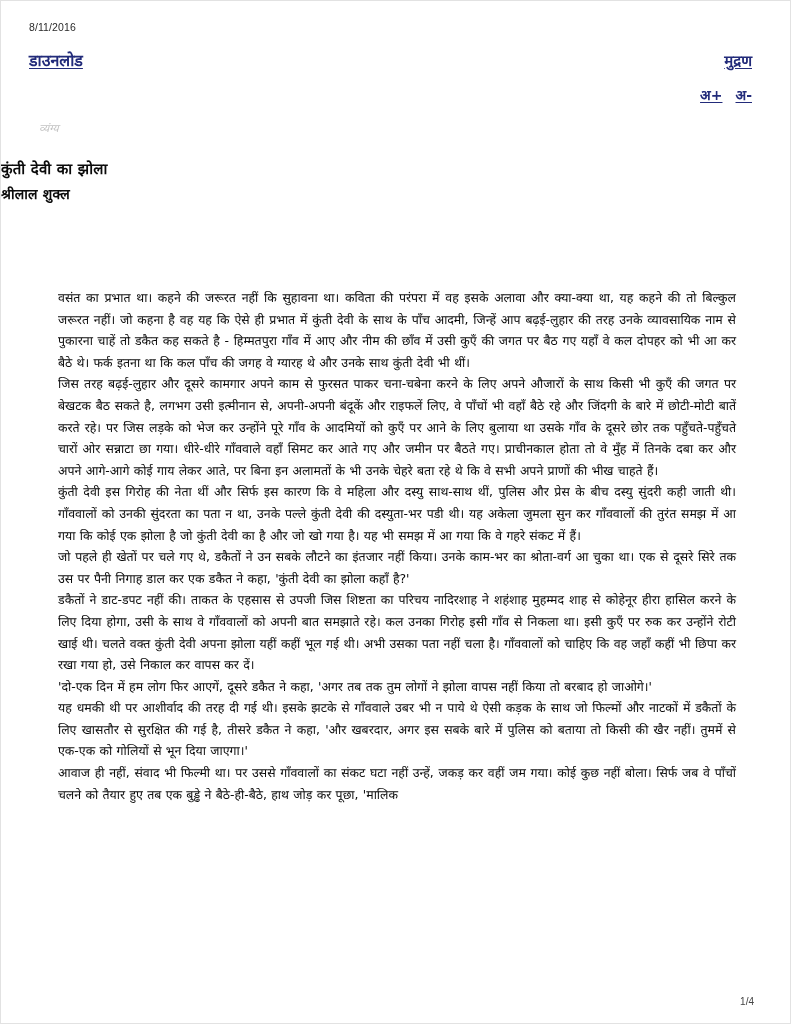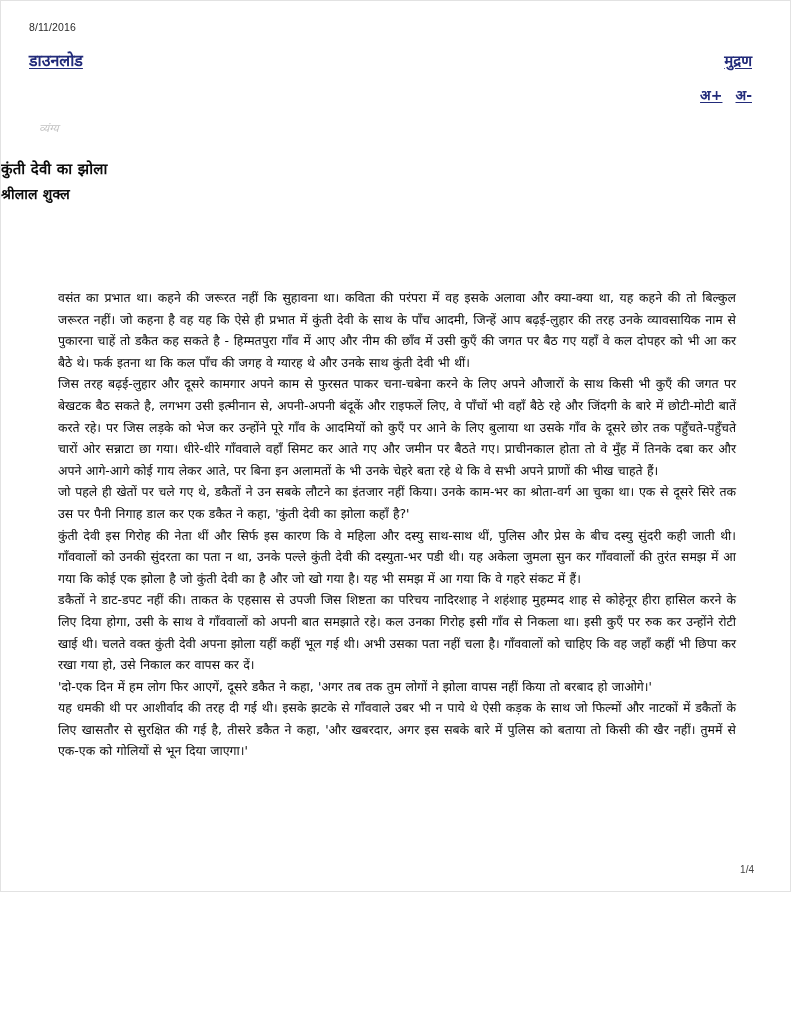--- a/index.html
+++ b/index.html
@@ -8,21 +8,21 @@
     padding: 0;
     background: #ffffff;
   }
   body {
     font-family: "Liberation Serif", "DejaVu Serif", serif;
     color: #000;
   }
   #page {
     position: relative;
     width: 791px;
-    height: 892px;
+    height: 1024px;
     background: #ffffff;
     border: 1px solid #e2e2e2;
     box-sizing: border-box;
     overflow: hidden;
   }
 
   
   .print-date {
     position: absolute;
     left: 28px;
@@ -170,22 +170,23 @@
   <div class="category-tag">व्यंग्य</div>
 
   <div class="title-block">
     <div class="story-title">कुंती देवी का झोला</div>
     <div class="story-author">श्रीलाल शुक्ल</div>
   </div>
 
   <div class="article-body">
     <p>वसंत का प्रभात था। कहने की जरूरत नहीं कि सुहावना था। कविता की परंपरा में वह इसके अलावा और क्या-क्या था, यह कहने की तो बिल्कुल जरूरत नहीं। जो कहना है वह यह कि ऐसे ही प्रभात में कुंती देवी के साथ के पाँच आदमी, जिन्हें आप बढ़ई-लुहार की तरह उनके व्यावसायिक नाम से पुकारना चाहें तो डकैत कह सकते है - हिम्मतपुरा गाँव में आए और नीम की छाँव में उसी कुएँ की जगत पर बैठ गए यहाँ वे कल दोपहर को भी आ कर बैठे थे। फर्क इतना था कि कल पाँच की जगह वे ग्यारह थे और उनके साथ कुंती देवी भी थीं।</p>
     <p>जिस तरह बढ़ई-लुहार और दूसरे कामगार अपने काम से फुरसत पाकर चना-चबेना करने के लिए अपने औजारों के साथ किसी भी कुएँ की जगत पर बेखटक बैठ सकते है, लगभग उसी इत्मीनान से, अपनी-अपनी बंदूकें और राइफलें लिए, वे पाँचों भी वहाँ बैठे रहे और जिंदगी के बारे में छोटी-मोटी बातें करते रहे। पर जिस लड़के को भेज कर उन्होंने पूरे गाँव के आदमियों को कुएँ पर आने के लिए बुलाया था उसके गाँव के दूसरे छोर तक पहुँचते-पहुँचते चारों ओर सन्नाटा छा गया। धीरे-धीरे गाँववाले वहाँ सिमट कर आते गए और जमीन पर बैठते गए। प्राचीनकाल होता तो वे मुँह में तिनके दबा कर और अपने आगे-आगे कोई गाय लेकर आते, पर बिना इन अलामतों के भी उनके चेहरे बता रहे थे कि वे सभी अपने प्राणों की भीख चाहते हैं।</p>
+    <p>कुंती देवी इस गिरोह की नेता थीं और सिर्फ इस कारण कि वे महिला और दस्यु साथ-साथ थीं, पुलिस और प्रेस के बीच दस्यु सुंदरी कही जाती थी। गाँववालों को उनकी सुंदरता का पता न था, उनके पल्ले कुंती देवी की दस्युता-भर पडी थी। यह अकेला जुमला सुन कर गाँववालों की तुरंत समझ में आ गया कि कोई एक झोला है जो कुंती देवी का है और जो खो गया है। यह भी समझ में आ गया कि वे गहरे संकट में हैं।</p>
     <p>जो पहले ही खेतों पर चले गए थे, डकैतों ने उन सबके लौटने का इंतजार नहीं किया। उनके काम-भर का श्रोता-वर्ग आ चुका था। एक से दूसरे सिरे तक उस पर पैनी निगाह डाल कर एक डकैत ने कहा, 'कुंती देवी का झोला कहाँ है?'</p>
-    <p>कुंती देवी इस गिरोह की नेता थीं और सिर्फ इस कारण कि वे महिला और दस्यु साथ-साथ थीं, पुलिस और प्रेस के बीच दस्यु सुंदरी कही जाती थी। गाँववालों को उनकी सुंदरता का पता न था, उनके पल्ले कुंती देवी की दस्युता-भर पडी थी। यह अकेला जुमला सुन कर गाँववालों की तुरंत समझ में आ गया कि कोई एक झोला है जो कुंती देवी का है और जो खो गया है। यह भी समझ में आ गया कि वे गहरे संकट में हैं।</p>
     <p>डकैतों ने डाट-डपट नहीं की। ताकत के एहसास से उपजी जिस शिष्टता का परिचय नादिरशाह ने शहंशाह मुहम्मद शाह से कोहेनूर हीरा हासिल करने के लिए दिया होगा, उसी के साथ वे गाँववालों को अपनी बात समझाते रहे। कल उनका गिरोह इसी गाँव से निकला था। इसी कुएँ पर रुक कर उन्होंने रोटी खाई थी। चलते वक्त कुंती देवी अपना झोला यहीं कहीं भूल गई थी। अभी उसका पता नहीं चला है। गाँववालों को चाहिए कि वह जहाँ कहीं भी छिपा कर रखा गया हो, उसे निकाल कर वापस कर दें।</p>
     <p>'दो-एक दिन में हम लोग फिर आएगें, दूसरे डकैत ने कहा, 'अगर तब तक तुम लोगों ने झोला वापस नहीं किया तो बरबाद हो जाओगे।'</p>
     <p>यह धमकी थी पर आशीर्वाद की तरह दी गई थी। इसके झटके से गाँववाले उबर भी न पाये थे ऐसी कड़क के साथ जो फिल्मों और नाटकों में डकैतों के लिए खासतौर से सुरक्षित की गई है, तीसरे डकैत ने कहा, 'और खबरदार, अगर इस सबके बारे में पुलिस को बताया तो किसी की खैर नहीं। तुममें से एक-एक को गोलियों से भून दिया जाएगा।'</p>
+    <p class="last-visible">आवाज ही नहीं, संवाद भी फिल्मी था। पर उससे गाँववालों का संकट घटा नहीं उन्हें, जकड़ कर वहीं जम गया। कोई कुछ नहीं बोला। सिर्फ जब वे पाँचों चलने को तैयार हुए तब एक बुड्ढे ने बैठे-ही-बैठे, हाथ जोड़ कर पूछा, 'मालिक</p>
   </div>
 
   <div class="page-number">1/4</div>
 
 </div>
 
 </body></html>

